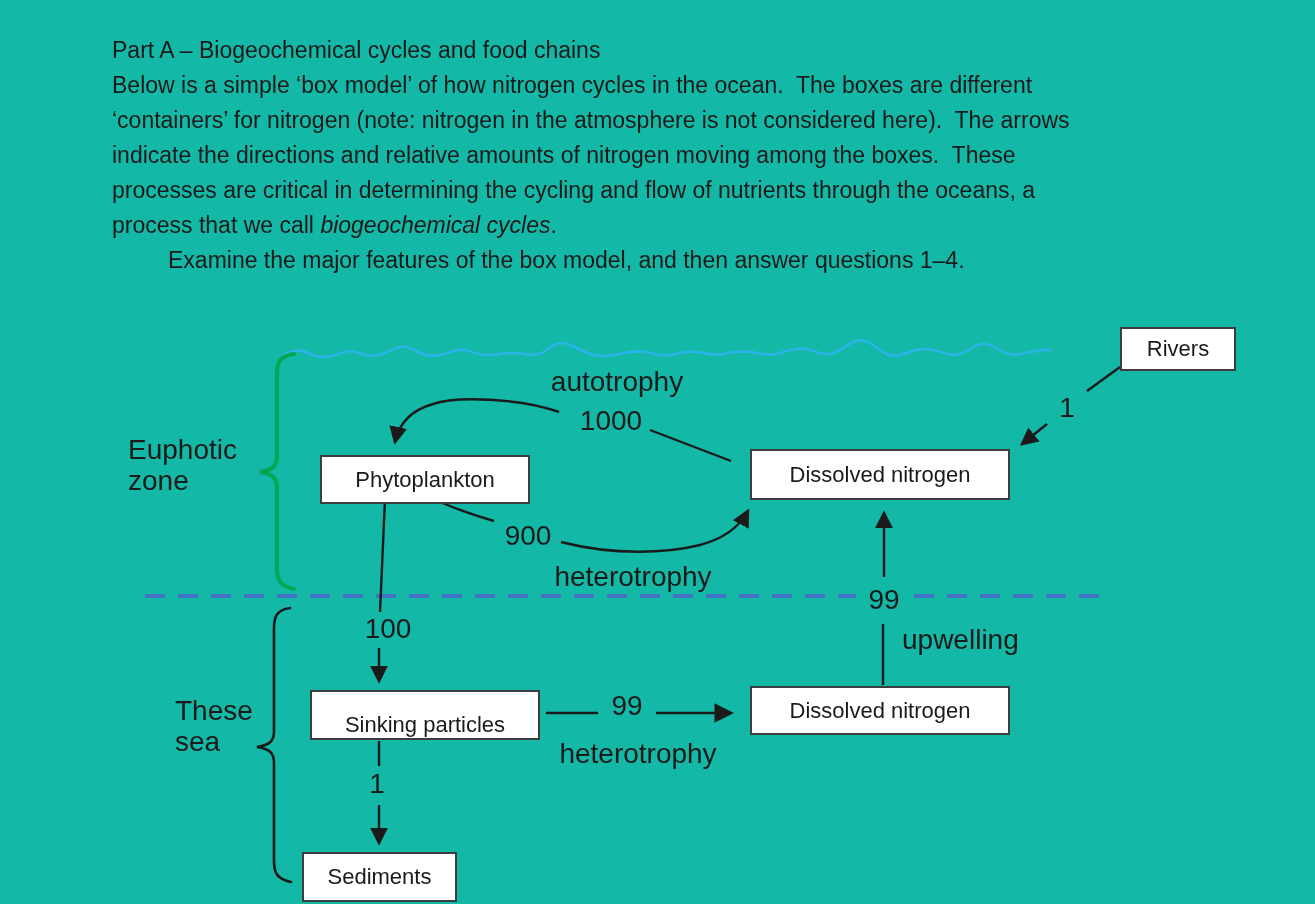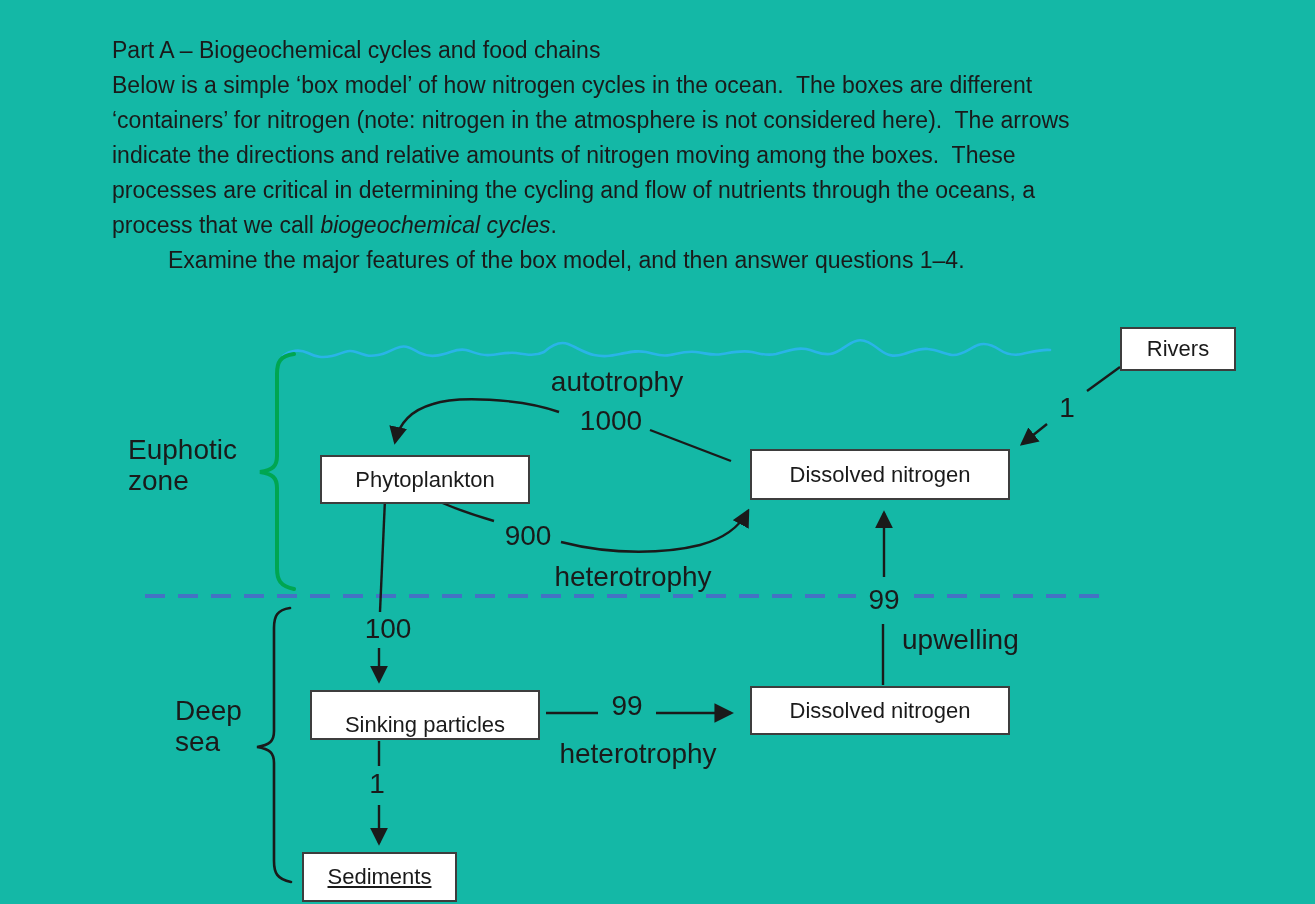--- a/index.html
+++ b/index.html
@@ -17,21 +17,21 @@
 
   
   .dbox{position:absolute;border:2px solid #3d3d3d;background:#ffffff;
         display:flex;align-items:center;justify-content:center;
         font-size:22px;white-space:nowrap;box-sizing:border-box;}
   #box-rivers{left:1120px;top:327px;width:116px;height:44px;}
   #box-phyto{left:320px;top:449px;width:210px;height:49px;margin-top:6px;}
   #box-dn-surface{left:750px;top:449px;width:260px;height:51px;}
   #box-sinking{left:310px;top:690px;width:230px;height:50px;align-items:flex-end;}
   #box-dn-deep{left:750px;top:686px;width:260px;height:49px;}
-  #box-sediments{left:302px;top:852px;width:155px;height:50px;text-decoration:underline;}
+  #box-sediments{left:302px;top:852px;width:155px;height:50px;}
 
   
   .lbl{position:absolute;font-size:28px;white-space:nowrap;}
   .ctr{transform:translateX(-50%);}
   #lbl-autotrophy{left:617px;top:366px;}
   #lbl-1000{left:611px;top:405px;}
   #lbl-900{left:528px;top:520px;}
   #lbl-het-surface{left:633px;top:561px;}
   #lbl-99-up{left:884px;top:584px;}
   #lbl-upwelling{left:902px;top:624px;}
@@ -133,17 +133,17 @@
   <div class="lbl ctr" id="lbl-99-deep">99</div>
   <div class="lbl ctr" id="lbl-het-deep">heterotrophy</div>
   <div class="lbl ctr" id="lbl-1-river">1</div>
   <div class="lbl ctr" id="lbl-1-burial">1</div>
 
   <div class="zone" id="zone-euphotic">
     <div>Euphotic</div>
     <div>zone</div>
   </div>
   <div class="zone" id="zone-deep">
-    <div>Deep</div>
+    <div>These</div>
     <div>sea</div>
   </div>
 
 </div>
 
 </body></html>

